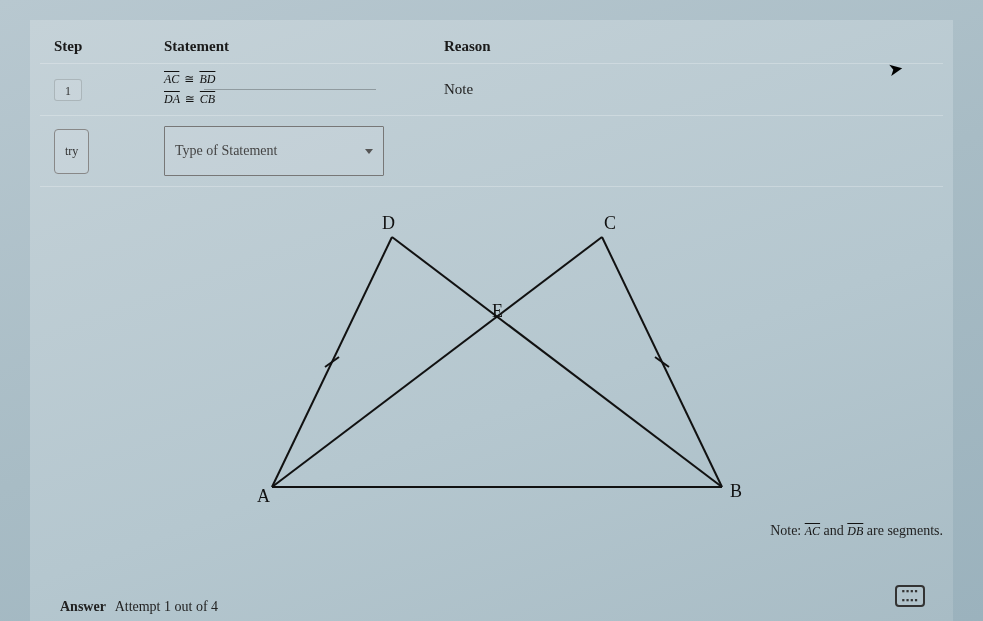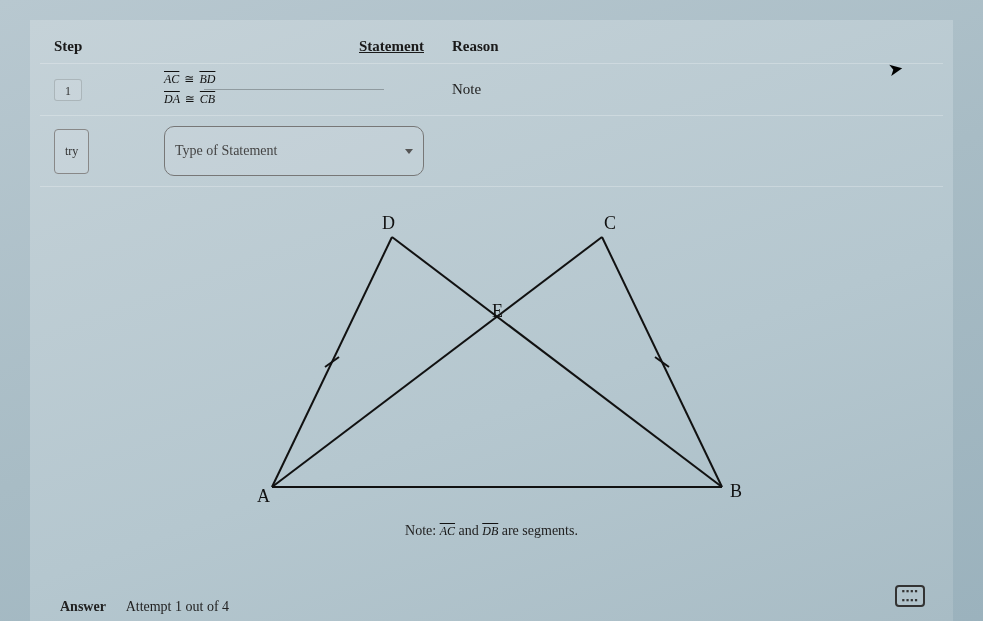--- a/index.html
+++ b/index.html
@@ -28,21 +28,21 @@
     vertical-align: middle;
   }
   .proof-table th {
     font-weight: bold;
     font-size: 15px;
     color: #1a1a1a;
     margin-top: 17px;
   }
   .step-col { width: 110px; }
   .stmt-col { width: 280px; text-align:center;}
-  .proof-table th.stmt-col{ text-align:right;text-decoration:underline;}
+  .proof-table th.stmt-col{ text-align:left;}
   .step-num {
     display:inline-block;
     width:28px; height:22px;
     border:1px solid rgba(0,0,0,0.15);
     border-radius:3px;
     text-align:center;
     font-size:12px;
     line-height:22px;
     color:#333;
     background:rgba(255,255,255,0.1);
@@ -61,55 +61,55 @@
     font-size:12px;
     color:#333;
     background:rgba(255,255,255,0.1);
     cursor:pointer;
   }
   .type-select {
     display:inline-flex;
     align-items:center;
     justify-content:space-between;
     border:1px solid #777;
-    border-radius:10px;
+    border-radius:1px;
     padding:16px 10px;
-    width:260px;
+    width:220px;
     font-size:14px;
     color:#444;
     background:rgba(255,255,255,0.08);
     cursor:pointer;
   }
   .caret {
     width:0;height:0;
     border-left:4px solid transparent;
     border-right:4px solid transparent;
     border-top:5px solid #555;
   }
   .figure-area {
     position:relative;
     width:100%;
     height:350px;
     margin-top:10px;
   }
   .figure-svg { display:block; margin:0 auto;}
   .pt-label { font-family:'Times New Roman',serif; font-size:18px; fill:#111;}
   .note {
-    text-align:center;
+    text-align:right;
     font-size:14px;
     color:#222;
     margin-top:6px;
   }
   .answer-bar {
     position:absolute;
     left:30px; bottom:6px;
     font-size:14px;
     color:#222;
   }
-  .answer-bar b { font-weight:bold; margin-right:17px;}
+  .answer-bar b { font-weight:bold; margin-right:6px;}
   .kbd-icon {
     position:absolute;
     right:28px; bottom:14px;
     width:30px;height:22px;
     border:2px solid #333;
     border-radius:4px;
     display:flex;
     align-items:center;
     justify-content:center;
     cursor:pointer;

